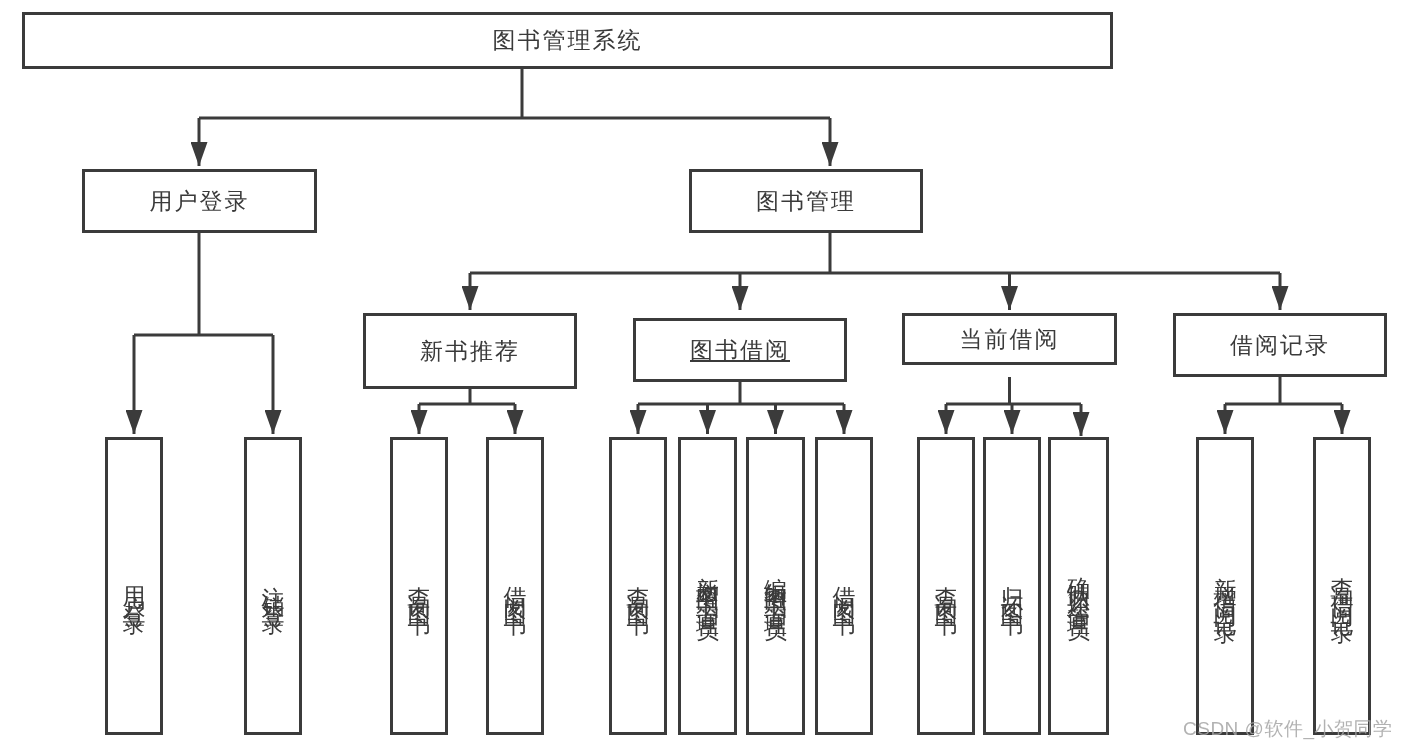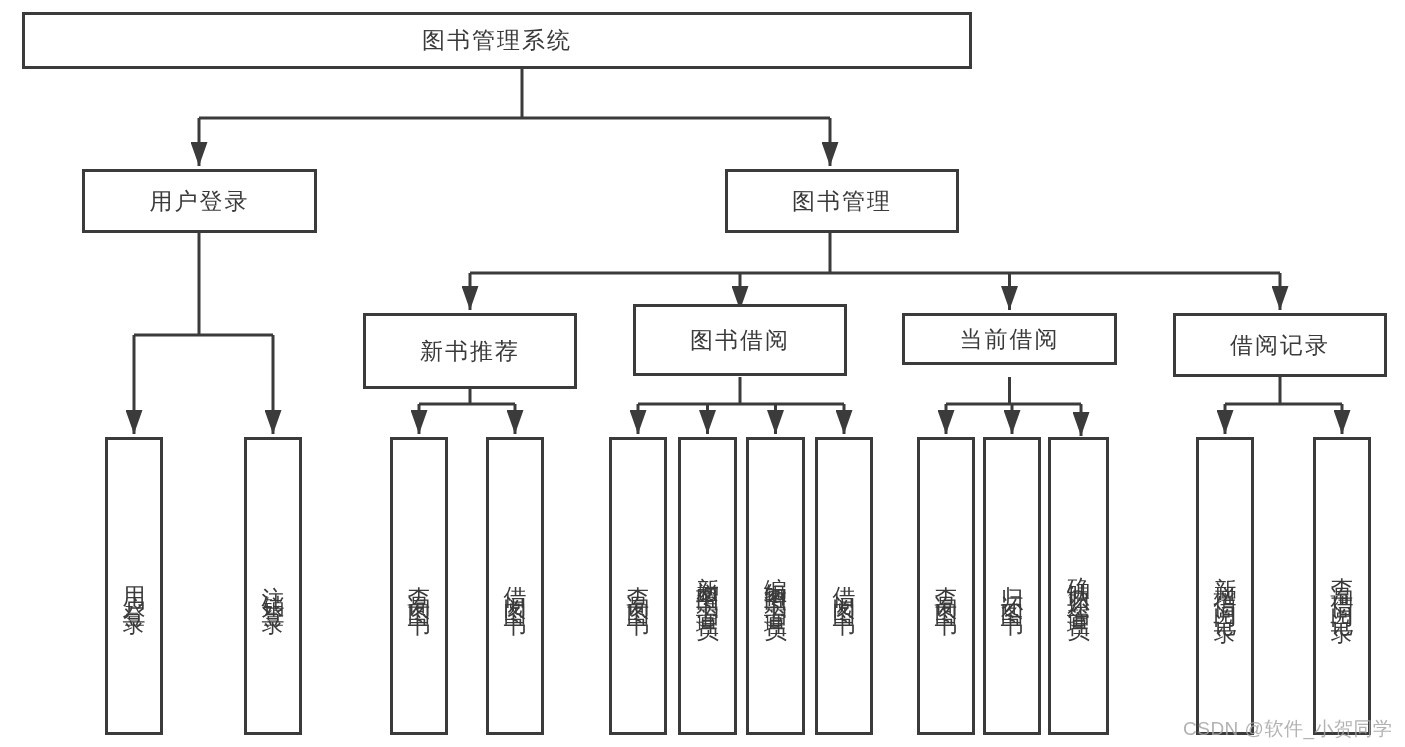--- a/index.html
+++ b/index.html
@@ -42,27 +42,27 @@
     writing-mode: vertical-rl;
     text-orientation: mixed;
     letter-spacing: 9px;
     line-height: 1;
     white-space: nowrap;
   }
   .vbox.tight {
     letter-spacing: 6px;
   }
   
-  .n-root   { left: 22px;  top: 12px;  width: 950px; height: 57px; }
+  .n-root   { left: 22px;  top: 12px;  width: 1091px; height: 57px; }
   
   .n-l1a    { left: 82px;  top: 169px; width: 235px; height: 64px; }
-  .n-l1b    { left: 725px; top: 169px; width: 234px; height: 64px; }
+  .n-l1b    { left: 689px; top: 169px; width: 234px; height: 64px; }
   
   .n-l2a    { left: 363px;  top: 313px; width: 214px; height: 76px; }
-  .n-l2b    { left: 633px;  top: 304px; width: 214px; height: 72px; }
+  .n-l2b    { left: 633px;  top: 318px; width: 214px; height: 64px; text-decoration: underline; }
   .n-l2c    { left: 902px;  top: 313px; width: 215px; height: 52px; }
   .n-l2d    { left: 1173px; top: 313px; width: 214px; height: 64px; }
   
   .leaf     { top: 437px; width: 58px; height: 298px; }
   .n-a1 { left: 105px; }
   .n-a2 { left: 244px; }
   .n-b1 { left: 390px; }
   .n-b2 { left: 486px; }
   .n-c1 { left: 609px; }
   .n-c2 { left: 678px; width: 59px; }

